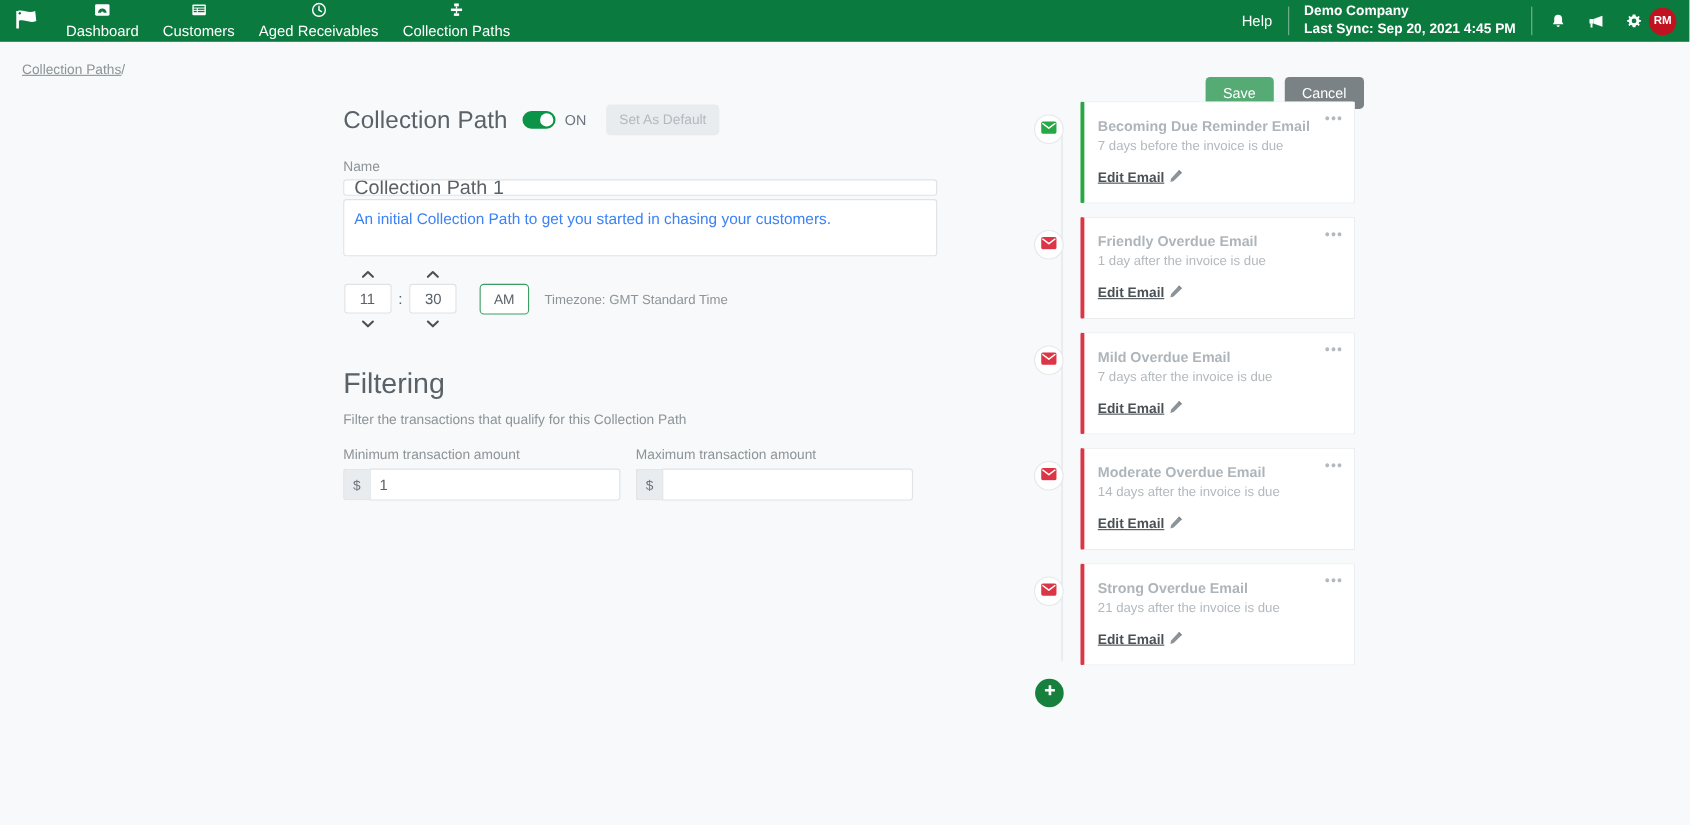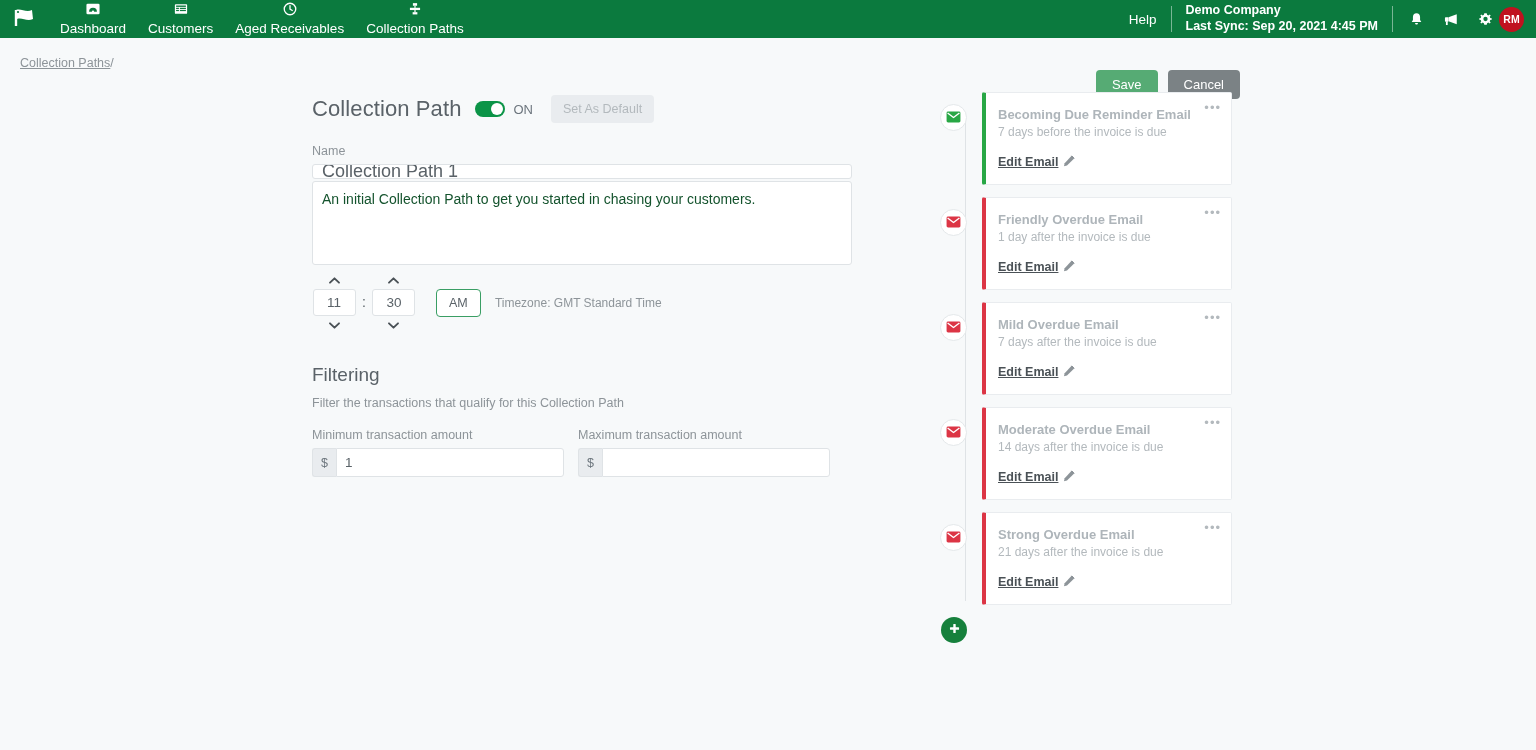--- a/index.html
+++ b/index.html
@@ -123,23 +123,23 @@
   }
   .txt-input {
     width: 540px; height: 15px;
     border: 1px solid #dfe3e6; border-radius: 3px;
     background: #fff; color: #5a6268;
     font-size: 18px; font-family: inherit;
     padding: 0 9px;
     outline: none;
   }
   .txt-area {
-    width: 540px; height: 84px;
+    width: 540px; height: 52px;
     border: 1px solid #dfe3e6; border-radius: 3px;
-    background: #fff; color: #14532d;
+    background: #fff; color: #3b82f6;
     font-size: 14px; font-family: inherit;
     padding: 8px 9px; resize: none; outline: none;
     line-height: 1.3;
   }
 
   
   .sched-row { display: flex; align-items: center; margin-top: 2px; }
   .stepper { width: 44px; display: flex; flex-direction: column; align-items: center; }
   .chev { height: 18px; display: flex; align-items: center; justify-content: center; cursor: pointer; }
   .num-box {
@@ -154,21 +154,21 @@
     width: 45px; height: 28px;
     border: 1px solid #3a9e64; border-radius: 4px;
     background: #fff; color: #5a6268; font-size: 12.5px;
     font-family: inherit; cursor: pointer;
     display: flex; align-items: center; justify-content: center;
   }
   .tz-note { margin-left: 14px; font-size: 12px; color: #8d9499; }
 
   
   .section-title {
-    font-size: 19px; color: #5a6268; font-weight: normal;
+    font-size: 26px; color: #5a6268; font-weight: normal;
     margin-top: 30px;
   }
   .section-sub { font-size: 12.5px; color: #8d9499; margin-top: 10px; }
   .filter-row { display: flex; gap: 14px; margin-top: 18px; }
   .filter-col { width: 252px; }
   .filter-label { font-size: 12.5px; color: #8d9499; margin-bottom: 6px; }
   .input-group { display: flex; height: 29px; }
   .ig-prefix {
     width: 24px; background: #e9ecef;
     border: 1px solid #dfe3e6; border-right: none;

